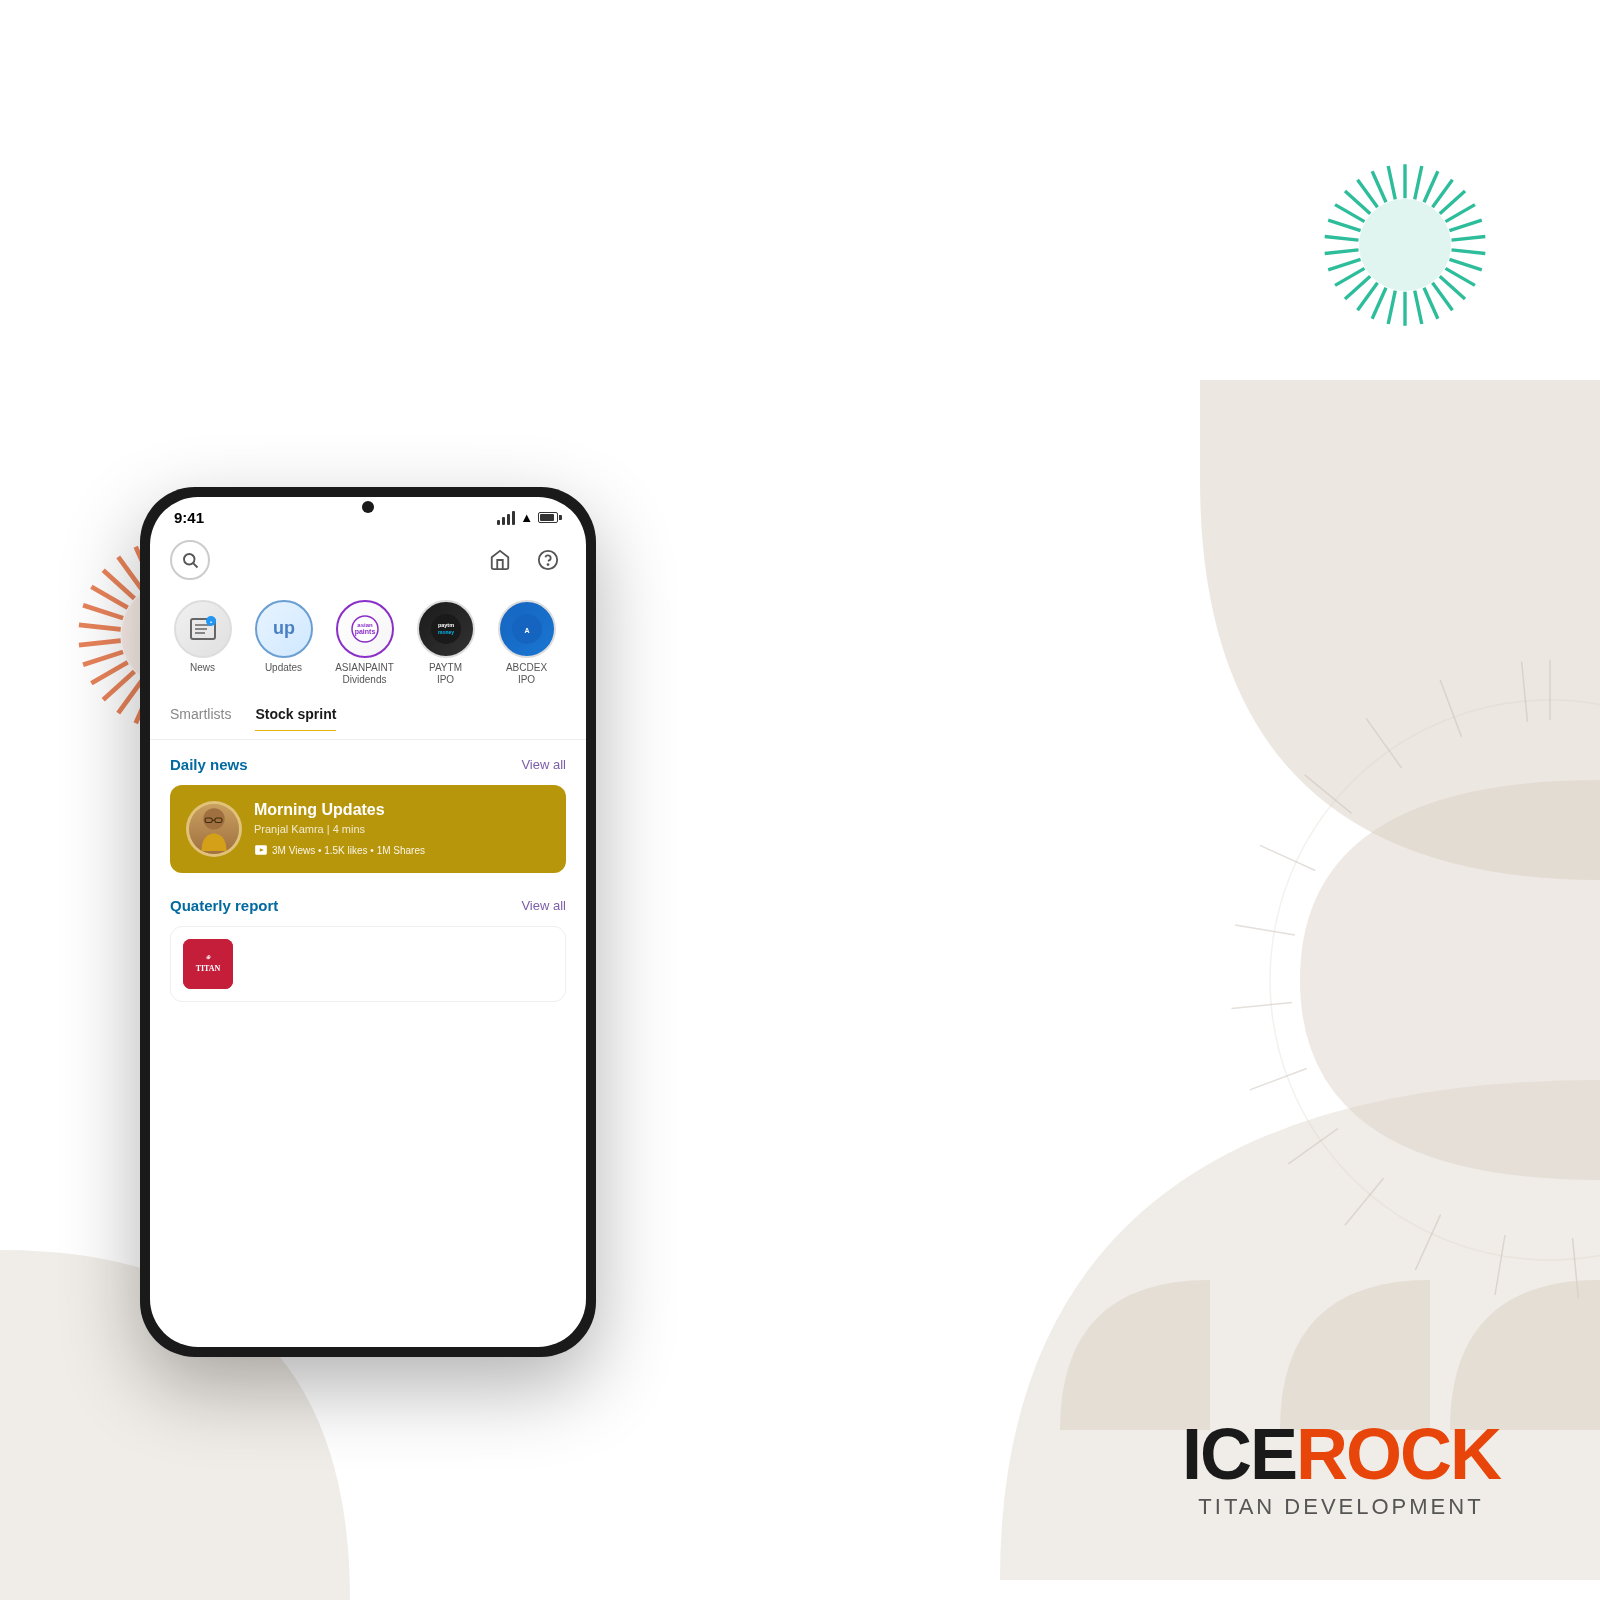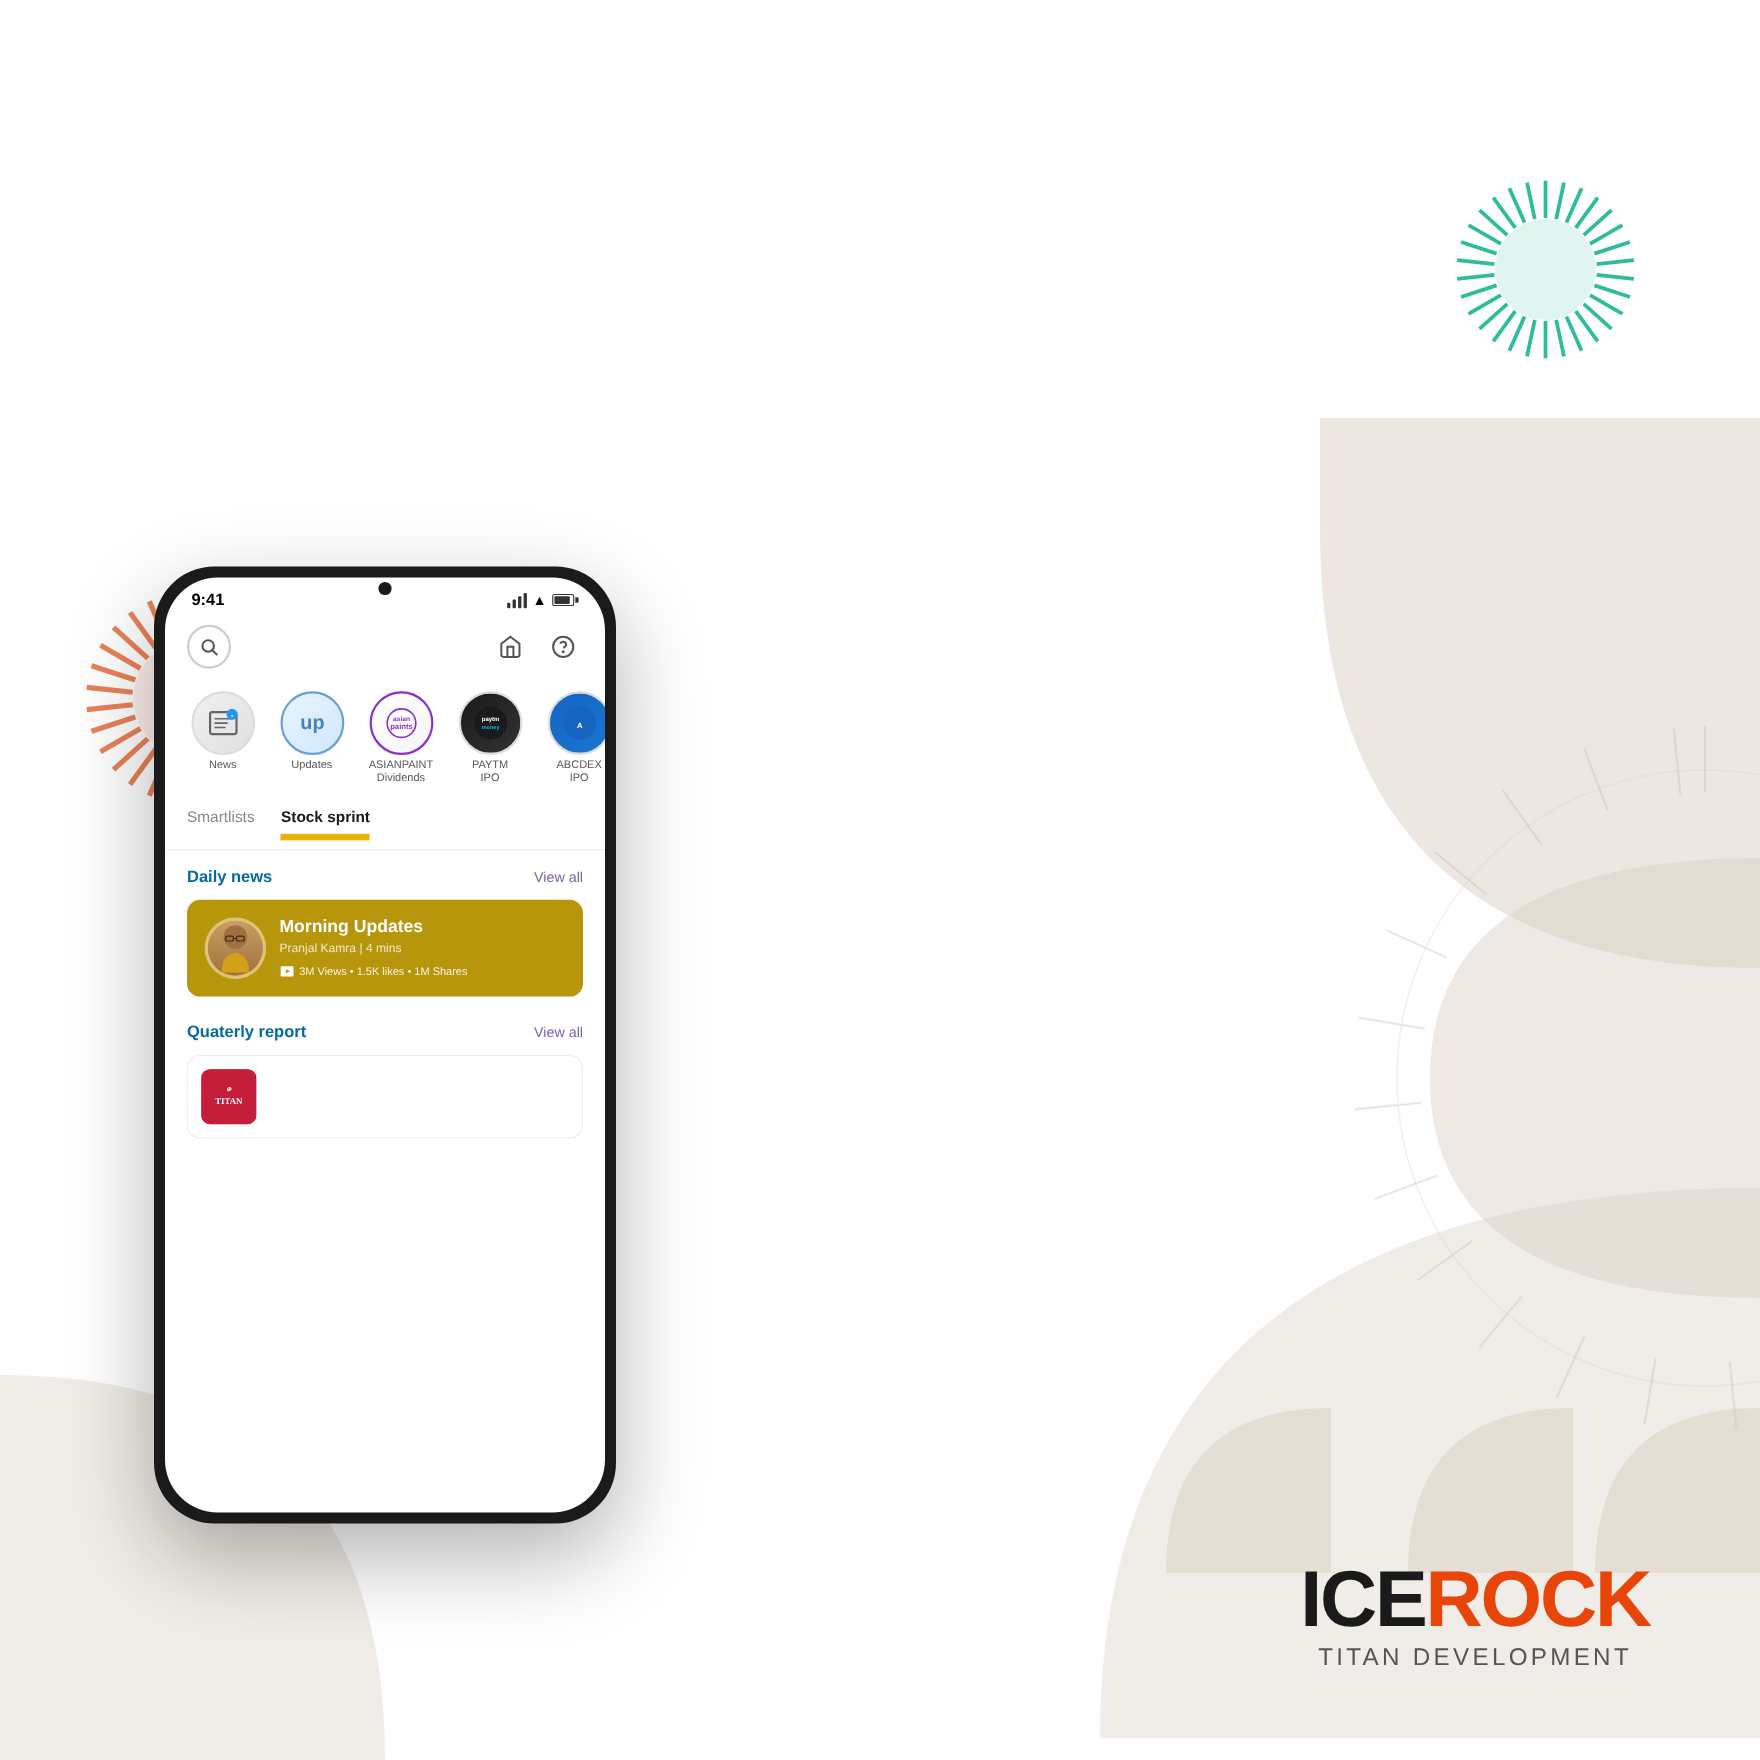--- a/index.html
+++ b/index.html
@@ -38,23 +38,23 @@
       right: 80px;
       text-align: center;
     }
 
     .text-salmon { color: #E8835A; }
     .text-orange-bold { color: #E8450A; font-weight: 900; font-style: italic; }
 
     
     .phone-container {
       position: absolute;
-      top: 515px;
+      top: 487px;
       left: 140px;
-      width: 420px;
+      width: 456px;
       height: 870px;
     }
 
     .phone-frame {
       width: 100%;
       height: 100%;
       background: #1a1a1a;
       border-radius: 55px;
       position: relative;
       box-shadow: 0 30px 80px rgba(0,0,0,0.3);
@@ -194,21 +194,21 @@
     .tab {
       font-size: 14px;
       color: #888;
       padding-bottom: 8px;
       cursor: pointer;
     }
 
     .tab.active {
       color: #1a1a1a;
       font-weight: 700;
-      border-bottom: 6px solid #eab308;
+      border-bottom: 1px solid #eab308;
     }
 
     
     .section {
       padding: 16px 20px 8px;
     }
 
     .section-header {
       display: flex;
       justify-content: space-between;

